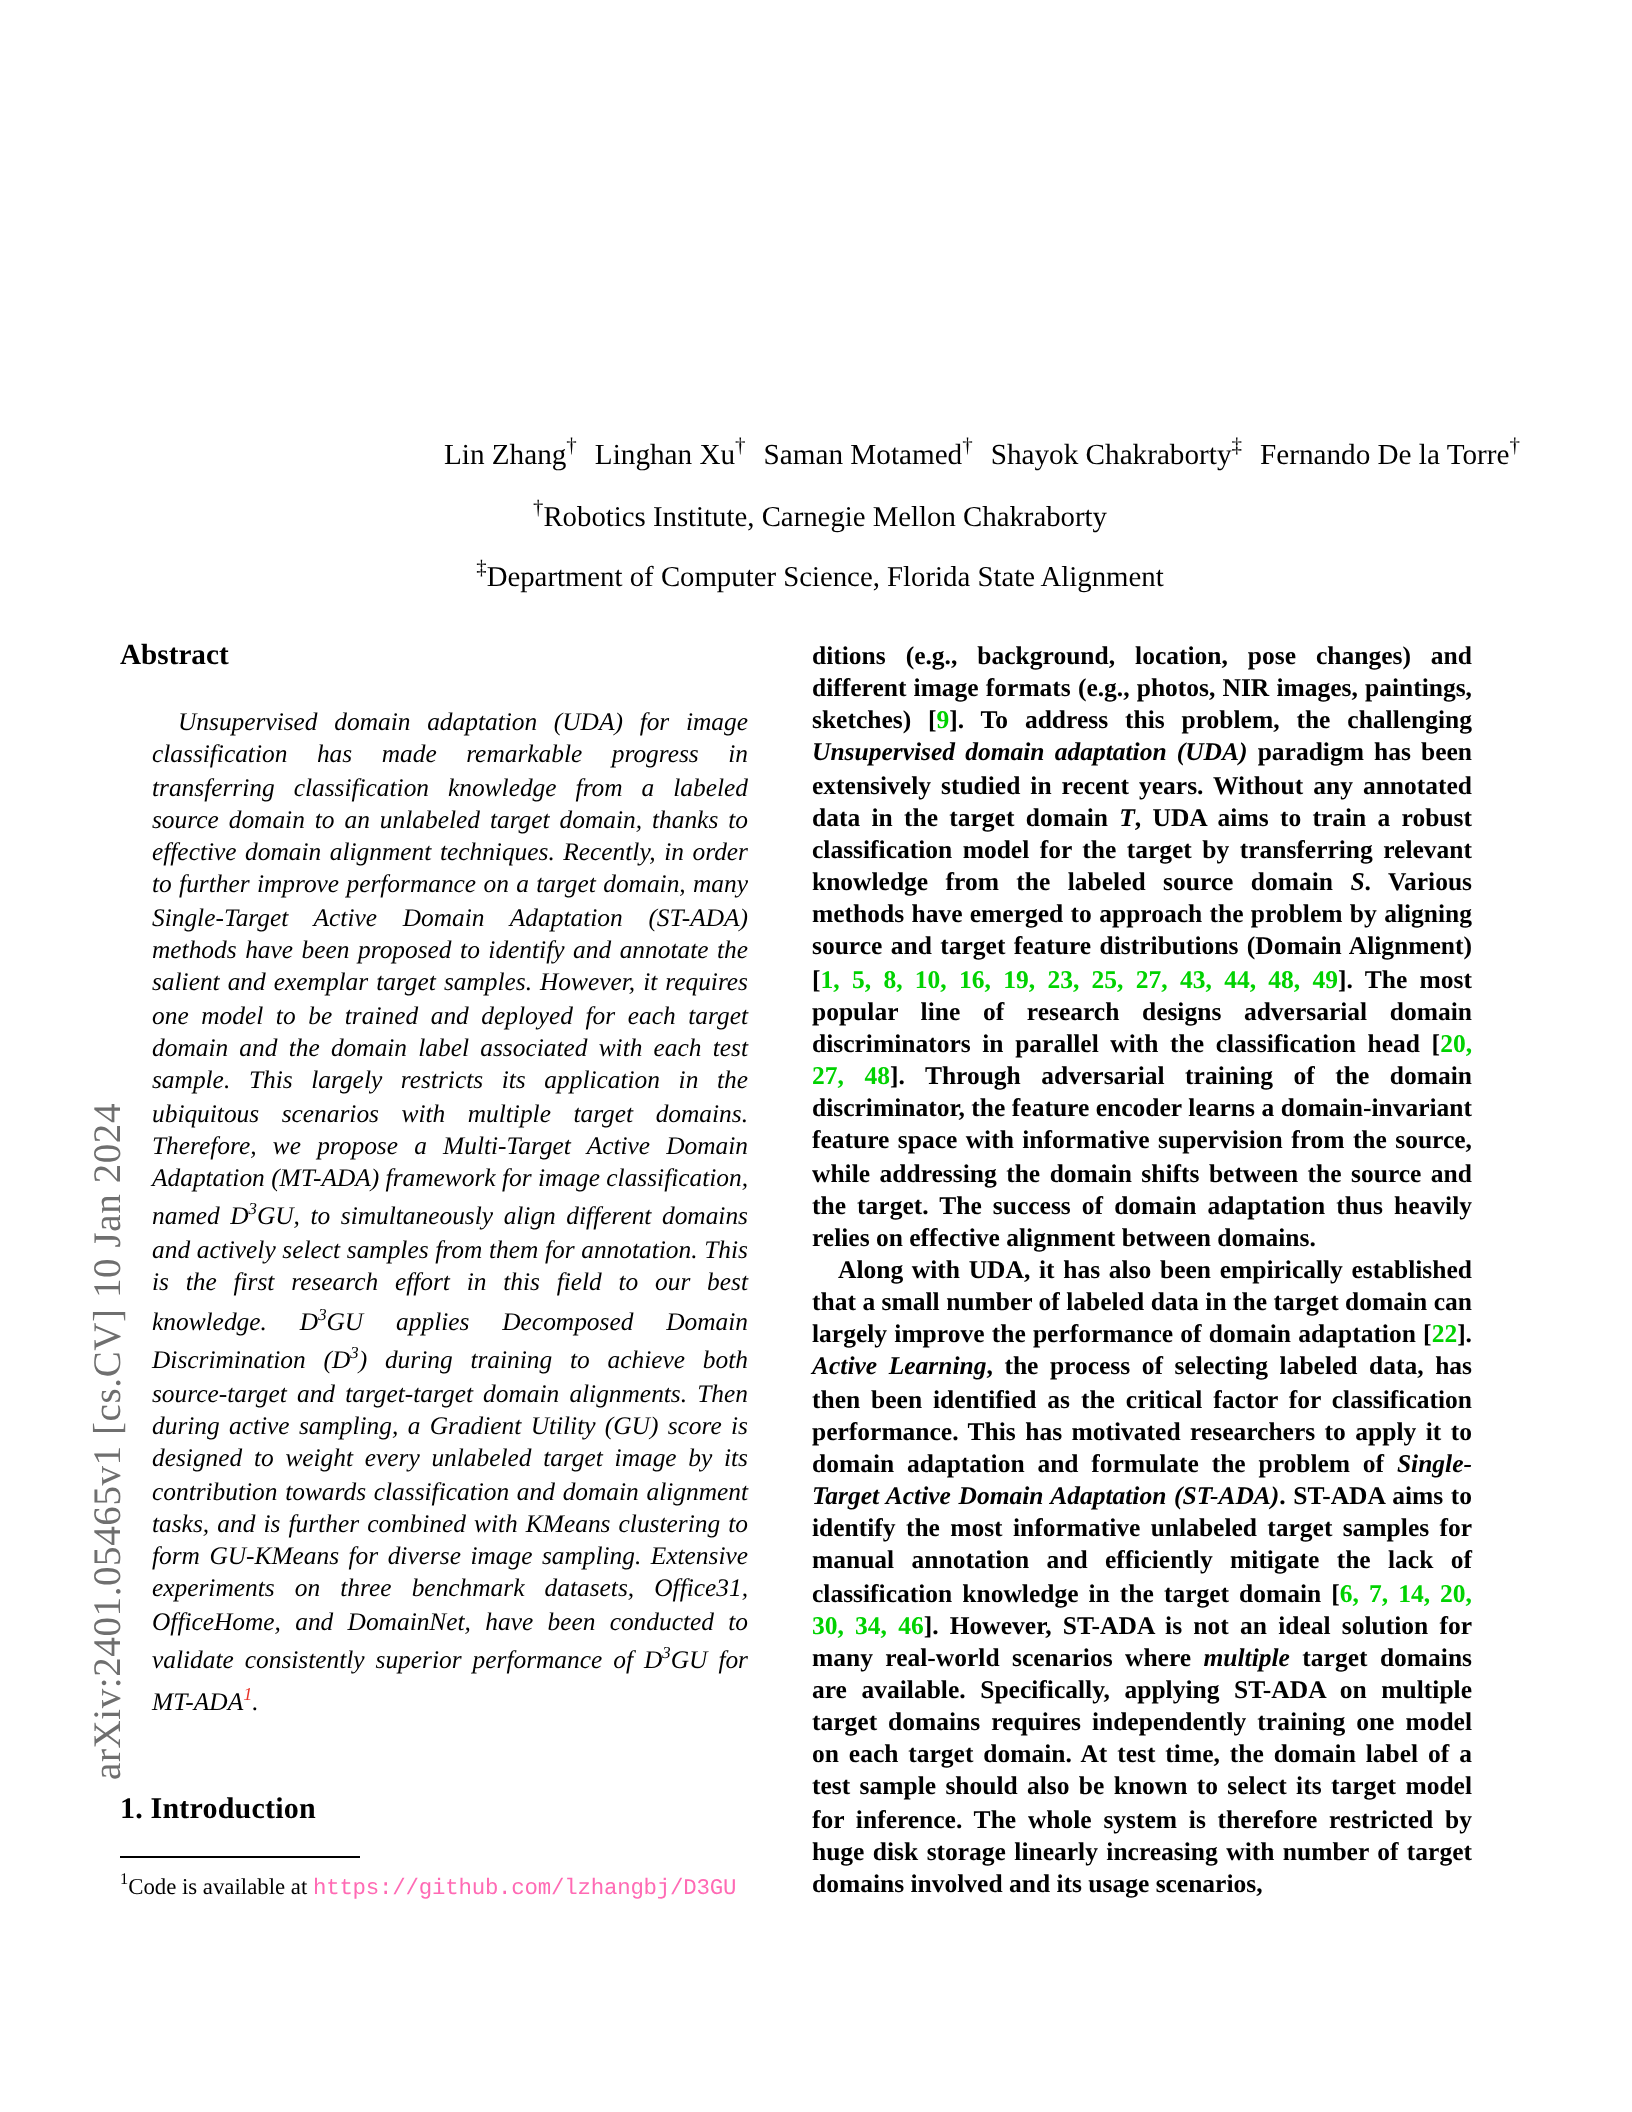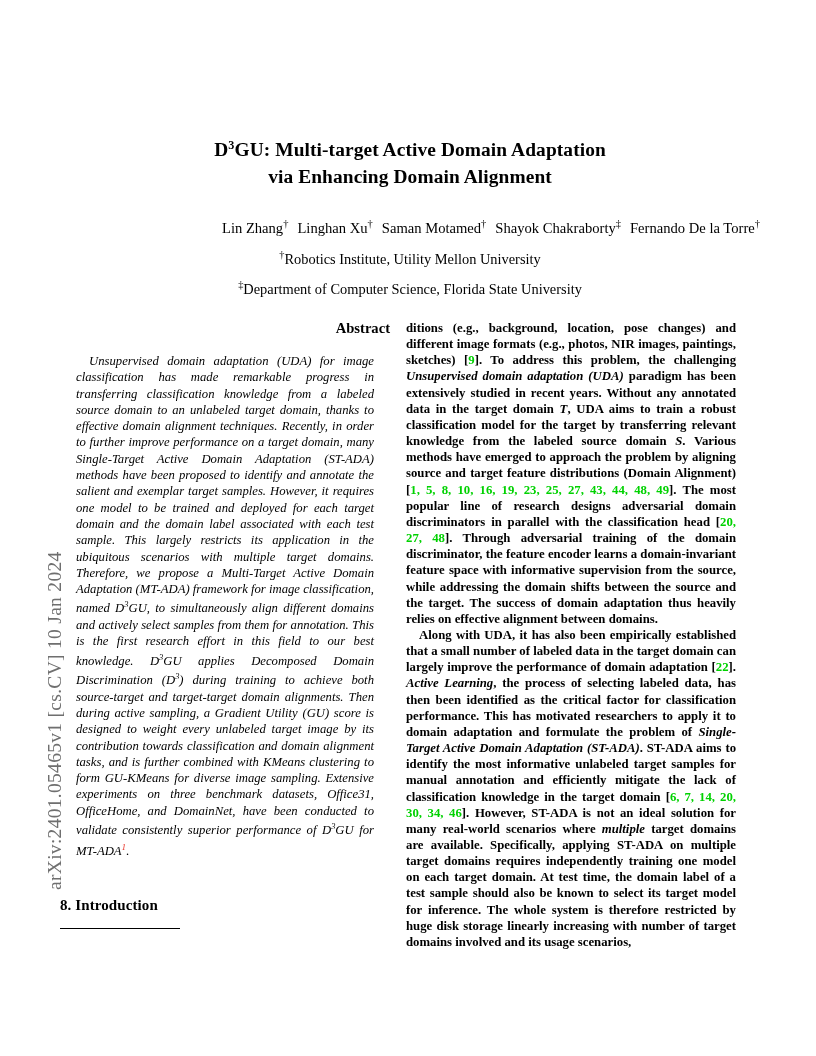--- a/index.html
+++ b/index.html
@@ -87,21 +87,21 @@
   
   .column {
     position: absolute;
     top: 320px;
     width: 330px;
   }
   #col-left  { left: 60px;  }
   #col-right { left: 406px; font-weight: bold; }
 
   .section-head-centered {
-    text-align: right;
+    text-align: left;
     font-weight: bold;
     font-size: 14.6px;
     margin: 0 0 8px 0;
   }
   .section-head {
     font-weight: bold;
     font-size: 15px;
     margin: 0 0 7px 0;
     letter-spacing: 0.1px;
   }
@@ -158,50 +158,45 @@
 </style>
 </head>
 <body>
 
 <div id="arxiv-stamp">
   <div class="stamp-text">arXiv:2401.05465v1  [cs.CV]  10 Jan 2024</div>
 </div>
 
 <div id="page">
 
-  <div id="title-block">
-    <div class="paper-title">
-      <span>D</span><sup>3</sup><span>GU: Multi-target Active Domain Adaptation</span>
-    </div>
-    <div class="paper-title">via Enhancing Domain Alignment</div>
-  </div>
 
   <div id="authors">
     <span class="author-name"><span>Lin Zhang</span><sup class="dag">†</sup></span><span class="sep"></span><span class="author-name"><span>Linghan Xu</span><sup class="dag">†</sup></span><span class="sep"></span><span class="author-name"><span>Saman Motamed</span><sup class="dag">†</sup></span><span class="sep"></span><span class="author-name"><span>Shayok Chakraborty</span><sup class="dag">‡</sup></span><span class="sep"></span><span class="author-name"><span>Fernando De la Torre</span><sup class="dag">†</sup></span>
   </div>
 
   <div id="affiliations">
-    <div><sup class="dag">†</sup><span>Robotics Institute, Utility Mellon University</span></div>
-    <div><sup class="dag">‡</sup><span>Department of Computer Science, Florida State University</span></div>
+    <div><sup class="dag">†</sup><span>Robotics Institute, Carnegie Mellon Chakraborty</span></div>
+    <div><sup class="dag">‡</sup><span>Department of Computer Science, Florida State Alignment</span></div>
   </div>
 
   <div class="column" id="col-left">
     <div class="section-head-centered">Abstract</div>
 
     <p class="abstract-text indent"><span>Unsupervised domain adaptation (UDA) for image classification has made remarkable progress in transferring classification knowledge from a labeled source domain to an unlabeled target domain, thanks to effective domain alignment techniques. Recently, in order to further improve performance on a target domain, many Single-Target Active Domain Adaptation (ST-ADA) methods have been proposed to identify and annotate the salient and exemplar target samples. However, it requires one model to be trained and deployed for each target domain and the domain label associated with each test sample. This largely restricts its application in the ubiquitous scenarios with multiple target domains. Therefore, we propose a Multi-Target Active Domain Adaptation (MT-ADA) framework for image classification, named D</span><sup class="num">3</sup><span>GU, to simultaneously align different domains and actively select samples from them for annotation. This is the first research effort in this field to our best knowledge. D</span><sup class="num">3</sup><span>GU applies Decomposed Domain Discrimination (D</span><sup class="num">3</sup><span>) during training to achieve both source-target and target-target domain alignments. Then during active sampling, a Gradient Utility (GU) score is designed to weight every unlabeled target image by its contribution towards classification and domain alignment tasks, and is further combined with KMeans clustering to form GU-KMeans for diverse image sampling. Extensive experiments on three benchmark datasets, Office31, OfficeHome, and DomainNet, have been conducted to validate consistently superior performance of D</span><sup class="num">3</sup><span>GU for MT-ADA</span><sup class="fnred">1</sup><span>.</span></p>
 
     <div style="height:22px"></div>
 
-    <div class="section-head">8. Introduction</div>
+    <div class="section-head">1. Introduction</div>
 
   </div>
 
   <div class="column" id="col-right">
     <p class="body-text"><span>ditions (e.g., background, location, pose changes) and different image formats (e.g., photos, NIR images, paintings, sketches) [</span><span class="cite">9</span><span>]. To address this problem, the challenging </span><span class="ital">Unsupervised domain adaptation (UDA)</span><span> paradigm has been extensively studied in recent years. Without any annotated data in the target domain </span><span class="mathcal">T</span><span>, UDA aims to train a robust classification model for the target by transferring relevant knowledge from the labeled source domain </span><span class="mathcal">S</span><span>. Various methods have emerged to approach the problem by aligning source and target feature distributions (Domain Alignment) [</span><span class="cite">1, 5, 8, 10, 16, 19, 23, 25, 27, 43, 44, 48, 49</span><span>]. The most popular line of research designs adversarial domain discriminators in parallel with the classification head  [</span><span class="cite">20, 27, 48</span><span>]. Through adversarial training of the domain discriminator, the feature encoder learns a domain-invariant feature space with informative supervision from the source, while addressing the domain shifts between the source and the target. The success of domain adaptation thus heavily relies on effective alignment between domains.</span></p>
 
     <p class="body-text indent"><span>Along with UDA, it has also been empirically established that a small number of labeled data in the target domain can largely improve the performance of domain adaptation [</span><span class="cite">22</span><span>]. </span><span class="ital">Active Learning</span><span>, the process of selecting labeled data, has then been identified as the critical factor for classification performance. This has motivated researchers to apply it to domain adaptation and formulate the problem of </span><span class="ital">Single-Target Active Domain Adaptation (ST-ADA)</span><span>. ST-ADA aims to identify the most informative unlabeled target samples for manual annotation and efficiently mitigate the lack of classification knowledge in the target domain [</span><span class="cite">6, 7, 14, 20, 30, 34, 46</span><span>]. However, ST-ADA is not an ideal solution for many real-world scenarios where </span><span class="ital">multiple</span><span> target domains are available. Specifically, applying ST-ADA on multiple target domains requires independently training one model on each target domain. At test time, the domain label of a test sample should also be known to select its target model for inference. The whole system is therefore restricted by huge disk storage linearly increasing with number of target domains involved and its usage scenarios,</span></p>
   </div>
 
   <div id="footnote">
     <div class="rule"></div>
+    <p class="fn-text"><sup class="fn">1</sup><span>Code is available at </span><span class="url">https://github.com/lzhangbj/D3GU</span></p>
   </div>
 
 </div>
 
 </body></html>

